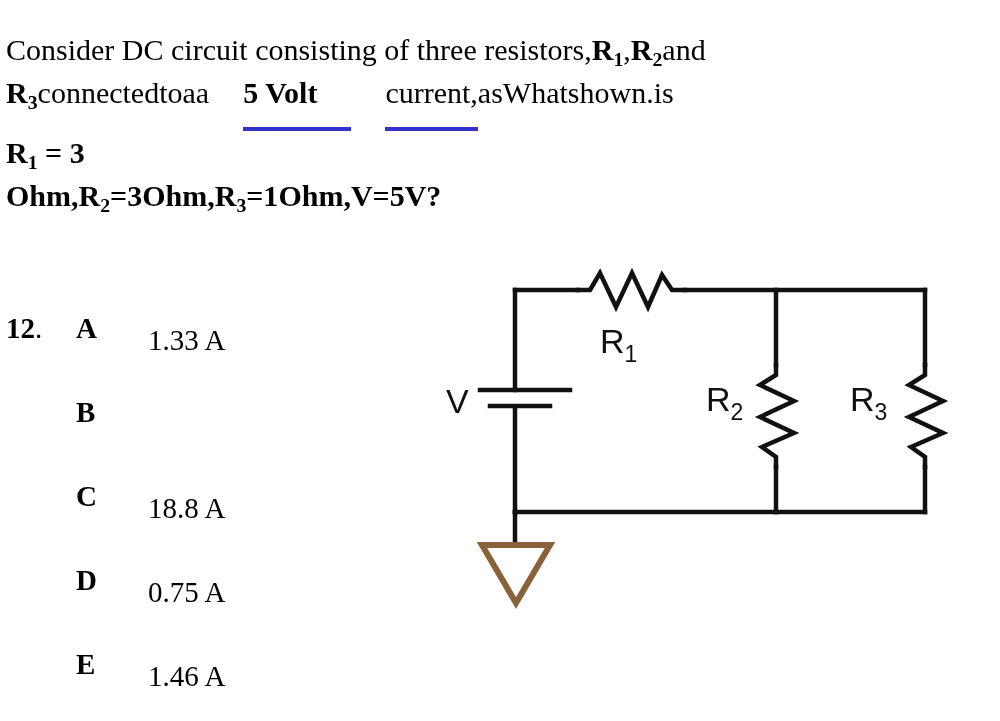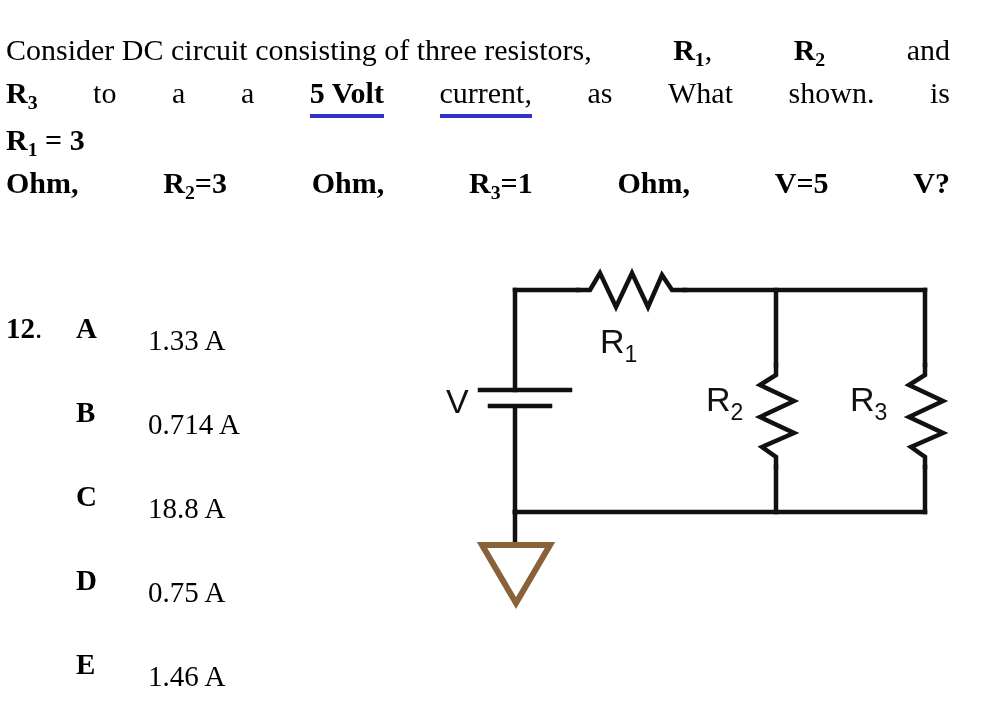--- a/index.html
+++ b/index.html
@@ -27,32 +27,33 @@
     line-height: 43px;
     text-align: justify;
     text-justify: inter-word;
   }
   #question-stem .ln {
     display: block;
     white-space: nowrap;
   }
   #question-stem .ln.justified {
     display: flex;
-    justify-content: space-between;
+    justify-content: flex-start;
     width: 100%;
   }
   .bold { font-weight: bold; }
   sub {
     font-size: 0.66em;
     vertical-align: -0.32em;
     line-height: 0;
   }
   .ul-blue {
     border-bottom: 4px solid #3333cc;
-    padding-bottom: 0;
+    padding-bottom: 13px;
+    margin-left: 34px;
   }
 
   
   #answers {
     position: absolute;
     left: 0px;
     top: 312px;
     width: 320px;
   }
   .answer-row {
@@ -107,20 +108,21 @@
 
   <span class="ln justified">
     <span>Consider DC circuit consisting of three resistors,</span>
     <span><span class="bold">R</span><sub class="bold">1</sub><span>,</span></span>
     <span><span class="bold">R</span><sub class="bold">2</sub></span>
     <span>and</span>
   </span>
 
   <span class="ln justified">
     <span><span class="bold">R</span><sub class="bold">3</sub></span>
+    <span>connected</span>
     <span>to</span>
     <span>a</span>
     <span>a</span>
     <span class="ul-blue"><span class="bold">5 Volt</span><span class="ul-blue" style="border:0"> </span></span>
     <span class="ul-blue">current,</span>
     <span>as</span>
     <span>What</span>
     <span>shown.</span>
     <span>is</span>
   </span>
@@ -144,21 +146,20 @@
 <div id="answers">
 
   <div class="answer-row">
     <span class="q-number"><span>12</span><span class="dot">.</span></span>
     <span class="answer-letter">A</span>
     <span class="answer-value">1.33 A</span>
   </div>
 
   <div class="answer-row">
     <span class="answer-letter">B</span>
-    <span class="answer-value">0.714 A</span>
   </div>
 
   <div class="answer-row">
     <span class="answer-letter">C</span>
     <span class="answer-value">18.8 A</span>
   </div>
 
   <div class="answer-row">
     <span class="answer-letter">D</span>
     <span class="answer-value">0.75 A</span>

